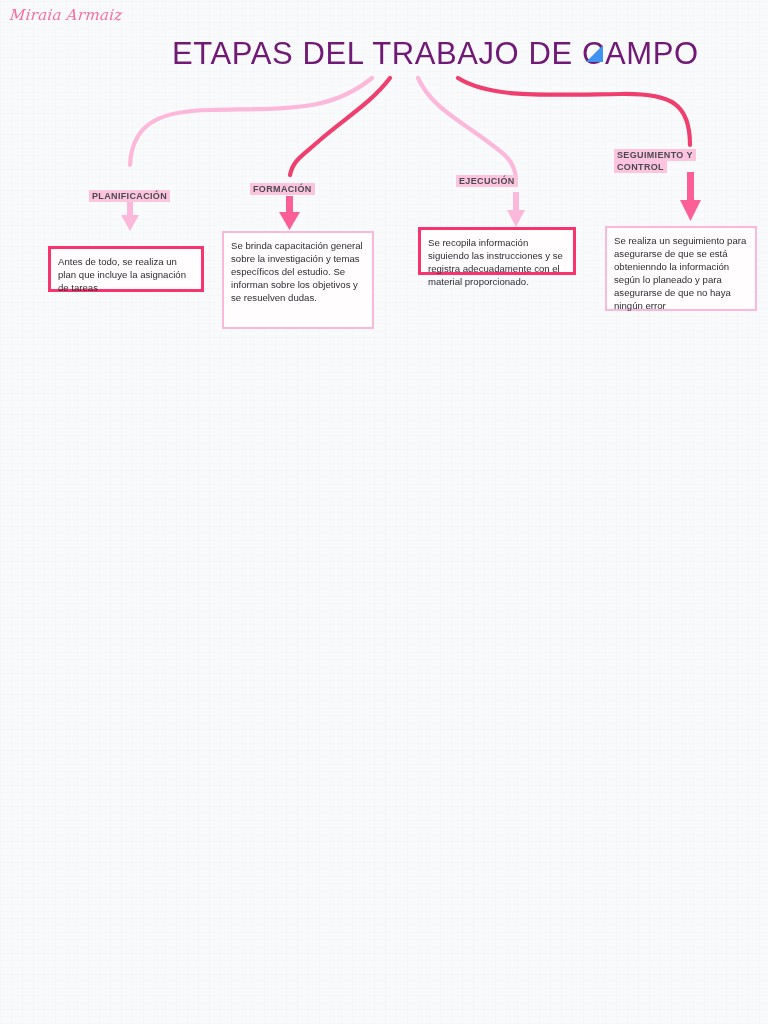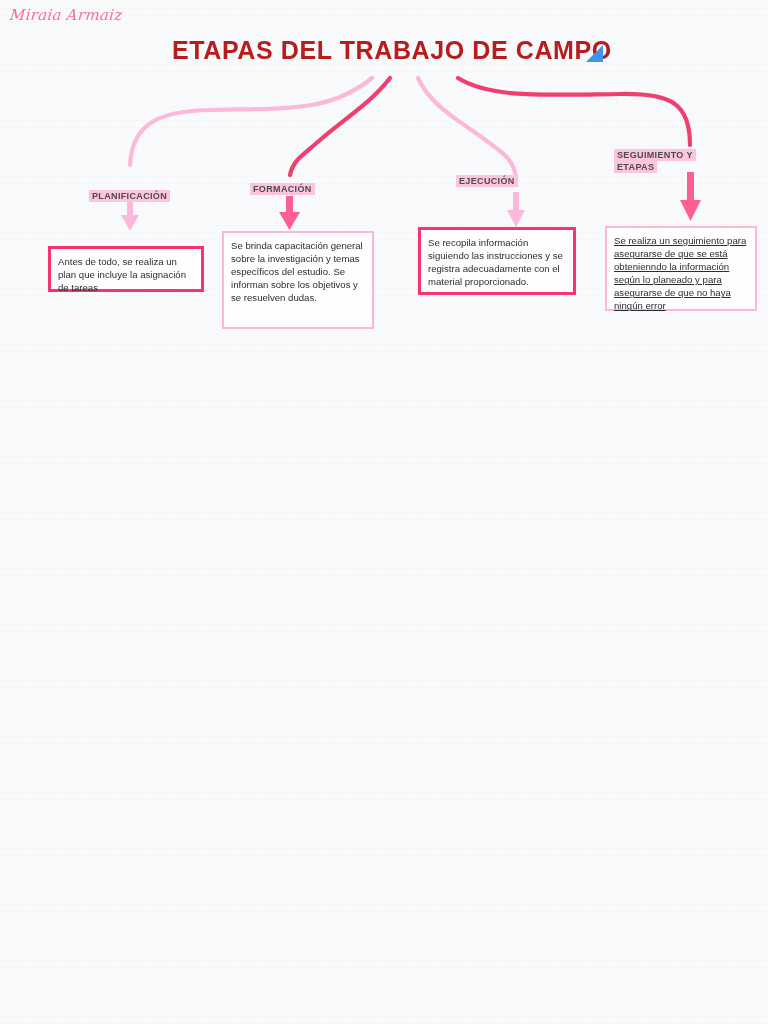--- a/index.html
+++ b/index.html
@@ -41,23 +41,23 @@
     font-size: 15px;
     color: #fb6a9e;
     letter-spacing: 0.3px;
     transform: skewX(-6deg);
     white-space: nowrap;
   }
   #title {
     position: absolute;
     left: 172px;
     top: 36px;
-    font-size: 25px;
-    font-weight: bold;
-    color: #b91c1c;
+    font-size: 31px;
+    font-weight: normal;
+    color: #701a75;
     letter-spacing: 0.6px;
     white-space: nowrap;
   }
   #title-triangle {
     position: absolute;
     left: 586px;
     top: 45px;
     width: 0;
     height: 0;
     border-left: 17px solid transparent;
@@ -149,32 +149,32 @@
   <div class="branch-label" style="left:250px; top:183px;">
     <span class="hl">FORMACIÓN</span>
   </div>
 
   <div class="branch-label" style="left:456px; top:175px;">
     <span class="hl">EJECUCIÓN</span>
   </div>
 
   <div class="branch-label" style="left:614px; top:149px;">
     <span class="hl">SEGUIMIENTO Y</span><br>
-    <span class="hl">ETAPAS</span>
+    <span class="hl">CONTROL</span>
   </div>
 
   <div class="node-box" style="left:222px; top:231px; width:152px; height:98px; border:2px solid #fcb8da;">
     <span class="node-text">Se brinda capacitación general sobre la investigación y temas específicos del estudio. Se informan sobre los objetivos y se resuelven dudas.</span>
   </div>
 
   <div class="node-box" style="left:48px; top:246px; width:156px; height:46px; border:3px solid #f8336e;">
     <span class="node-text">Antes de todo, se realiza un plan que incluye la asignación de tareas</span>
   </div>
 
-  <div class="node-box" style="left:418px; top:227px; width:158px; height:68px; border:3px solid #f8336e;">
+  <div class="node-box" style="left:418px; top:227px; width:158px; height:48px; border:3px solid #f8336e;">
     <span class="node-text">Se recopila información siguiendo las instrucciones y se registra adecuadamente con el material proporcionado.</span>
   </div>
 
-  <div class="node-box" style="left:605px; top:226px; width:152px; height:85px; border:2px solid #fcb8da;text-decoration:underline;">
+  <div class="node-box" style="left:605px; top:226px; width:152px; height:85px; border:2px solid #fcb8da;">
     <span class="node-text">Se realiza un seguimiento para asegurarse de que se está obtenienndo la información según lo planeado y para asegurarse de que no haya ningún error</span>
   </div>
 
 </div>
 
 </body></html>

